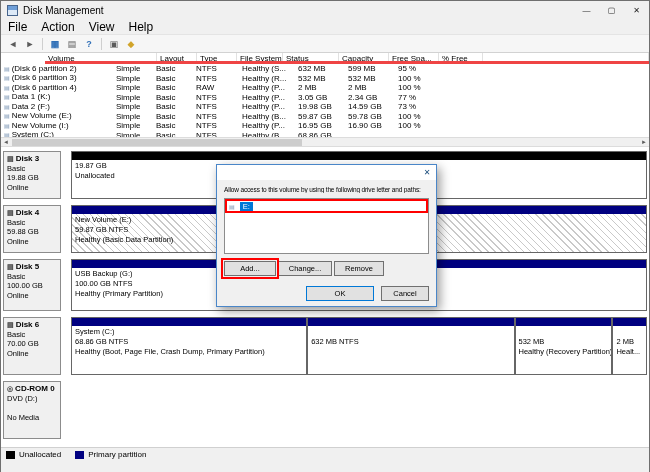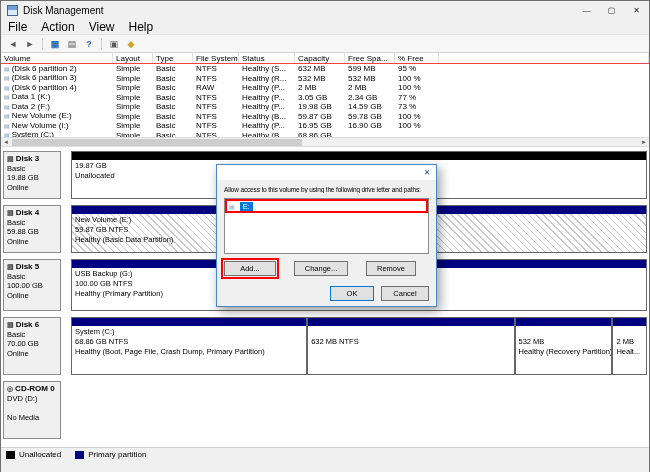--- a/index.html
+++ b/index.html
@@ -21,21 +21,21 @@
   
   .toolbar { height:19px; display:flex; align-items:center; background:#f6f6f6; border-top:1px solid #e4e4e4; border-bottom:1px solid #d2d2d2; padding:0 4px; gap:1px; }
   .tb-icon { width:16px; height:15px; display:flex; align-items:center; justify-content:center; font-size:9px; color:#5b5b5b; }
   .tb-icon.blue { color:#2f6fb7; font-weight:bold; }
   .tb-icon.gold { color:#d1a42a; }
   .tb-sep { width:1px; height:12px; background:#cfcfcf; margin:0 3px; }
 
   
   .voltable { height:84px; background:#fff; overflow:hidden; font-size:8px; }
   .vt-head, .vt-row { display:grid; grid-template-columns:112px 40px 40px 46px 56px 50px 50px 44px 1fr; }
-  .vt-head { height:11px; border-bottom:1px solid #ef4444; }
+  .vt-head { height:11px; border-bottom:3px solid #ef4444;margin-left:44px; }
   .hc { border-right:1px solid #e1e1e1; padding:1px 0 0 3px; white-space:nowrap; overflow:hidden; }
   .vt-row { height:9.5px; align-items:center; }
   .c { padding-left:3px; white-space:nowrap; overflow:hidden; line-height:9.5px; }
   .vicon { font-size:6px; color:#7d96b5; margin-right:2px; }
 
   
   .hscroll { height:10px; background:#f0f0f0; border-top:1px solid #dcdcdc; border-bottom:1px solid #dcdcdc; position:relative; }
   .hs-arrow { position:absolute; top:0; width:10px; height:8px; font-size:6px; color:#5a5a5a; text-align:center; line-height:8px; }
   .hs-left { left:0; } .hs-right { right:0; }
   .hs-thumb { position:absolute; left:11px; top:1px; width:290px; height:7px; background:#cdcdcd; }
@@ -67,27 +67,27 @@
   .dialog { position:absolute; left:215px; top:163px; width:221px; height:143px; background:#f0f0f0; border:1px solid #4a86c8; box-shadow:3px 4px 10px rgba(0,0,0,.4); z-index:20; }
   .dlg-title { height:15px; background:#fff; display:flex; align-items:center; padding-left:5px; font-size:7.5px; white-space:nowrap; overflow:hidden; }
   .dlg-close { margin-left:auto; width:18px; height:15px; display:flex; align-items:center; justify-content:center; font-size:8px; flex:none; color:#1c4e7e; }
   .dlg-body { padding:6px 7px 0 7px; }
   .dlg-instr { font-size:6.5px; letter-spacing:-0.15px; white-space:nowrap; overflow:hidden; }
   .dlg-list { margin-top:5px; height:56px; background:#fff; border:1px solid #8c8c8c; position:relative; padding:2px 0 0 2px; }
   .dlg-item { display:flex; align-items:center; gap:3px; height:11px; padding-left:2px; }
   .dlg-item-label { background:#0078d7; color:#fff; padding:0 3px; font-size:7.5px; line-height:10px; }
   .anno { position:absolute; border:2px solid #ff0000; pointer-events:none; z-index:5; }
   .anno-list { left:0; top:0; right:0; height:14px; }
-  .dlg-btnrow { margin-top:7px; display:flex; gap:18px; }
+  .dlg-btnrow { margin-top:7px; display:flex; gap:2px; }
   .btn { height:15px; background:#e1e1e1; border:1px solid #707070; font-size:7.5px; display:flex; align-items:center; justify-content:center; }
   .btn-add { width:52px; } .btn-change { width:54px; } .btn-remove { width:50px; }
   .add-wrap { position:relative; }
   .anno-add { left:-3px; top:-3px; right:-3px; bottom:-3px; }
   .dlg-okrow { margin-top:10px; display:flex; justify-content:flex-end; gap:7px; }
-  .btn-ok { width:44px; border:1px solid #0078d7; }
+  .btn-ok { width:68px; border:1px solid #0078d7; }
   .btn-cancel { width:48px; }
 </style>
 </head>
 <body>
 
 <div id="win">
 
   <div class="titlebar">
     <span class="app-icon"></span>
     <span class="title-text">Disk Management</span>

